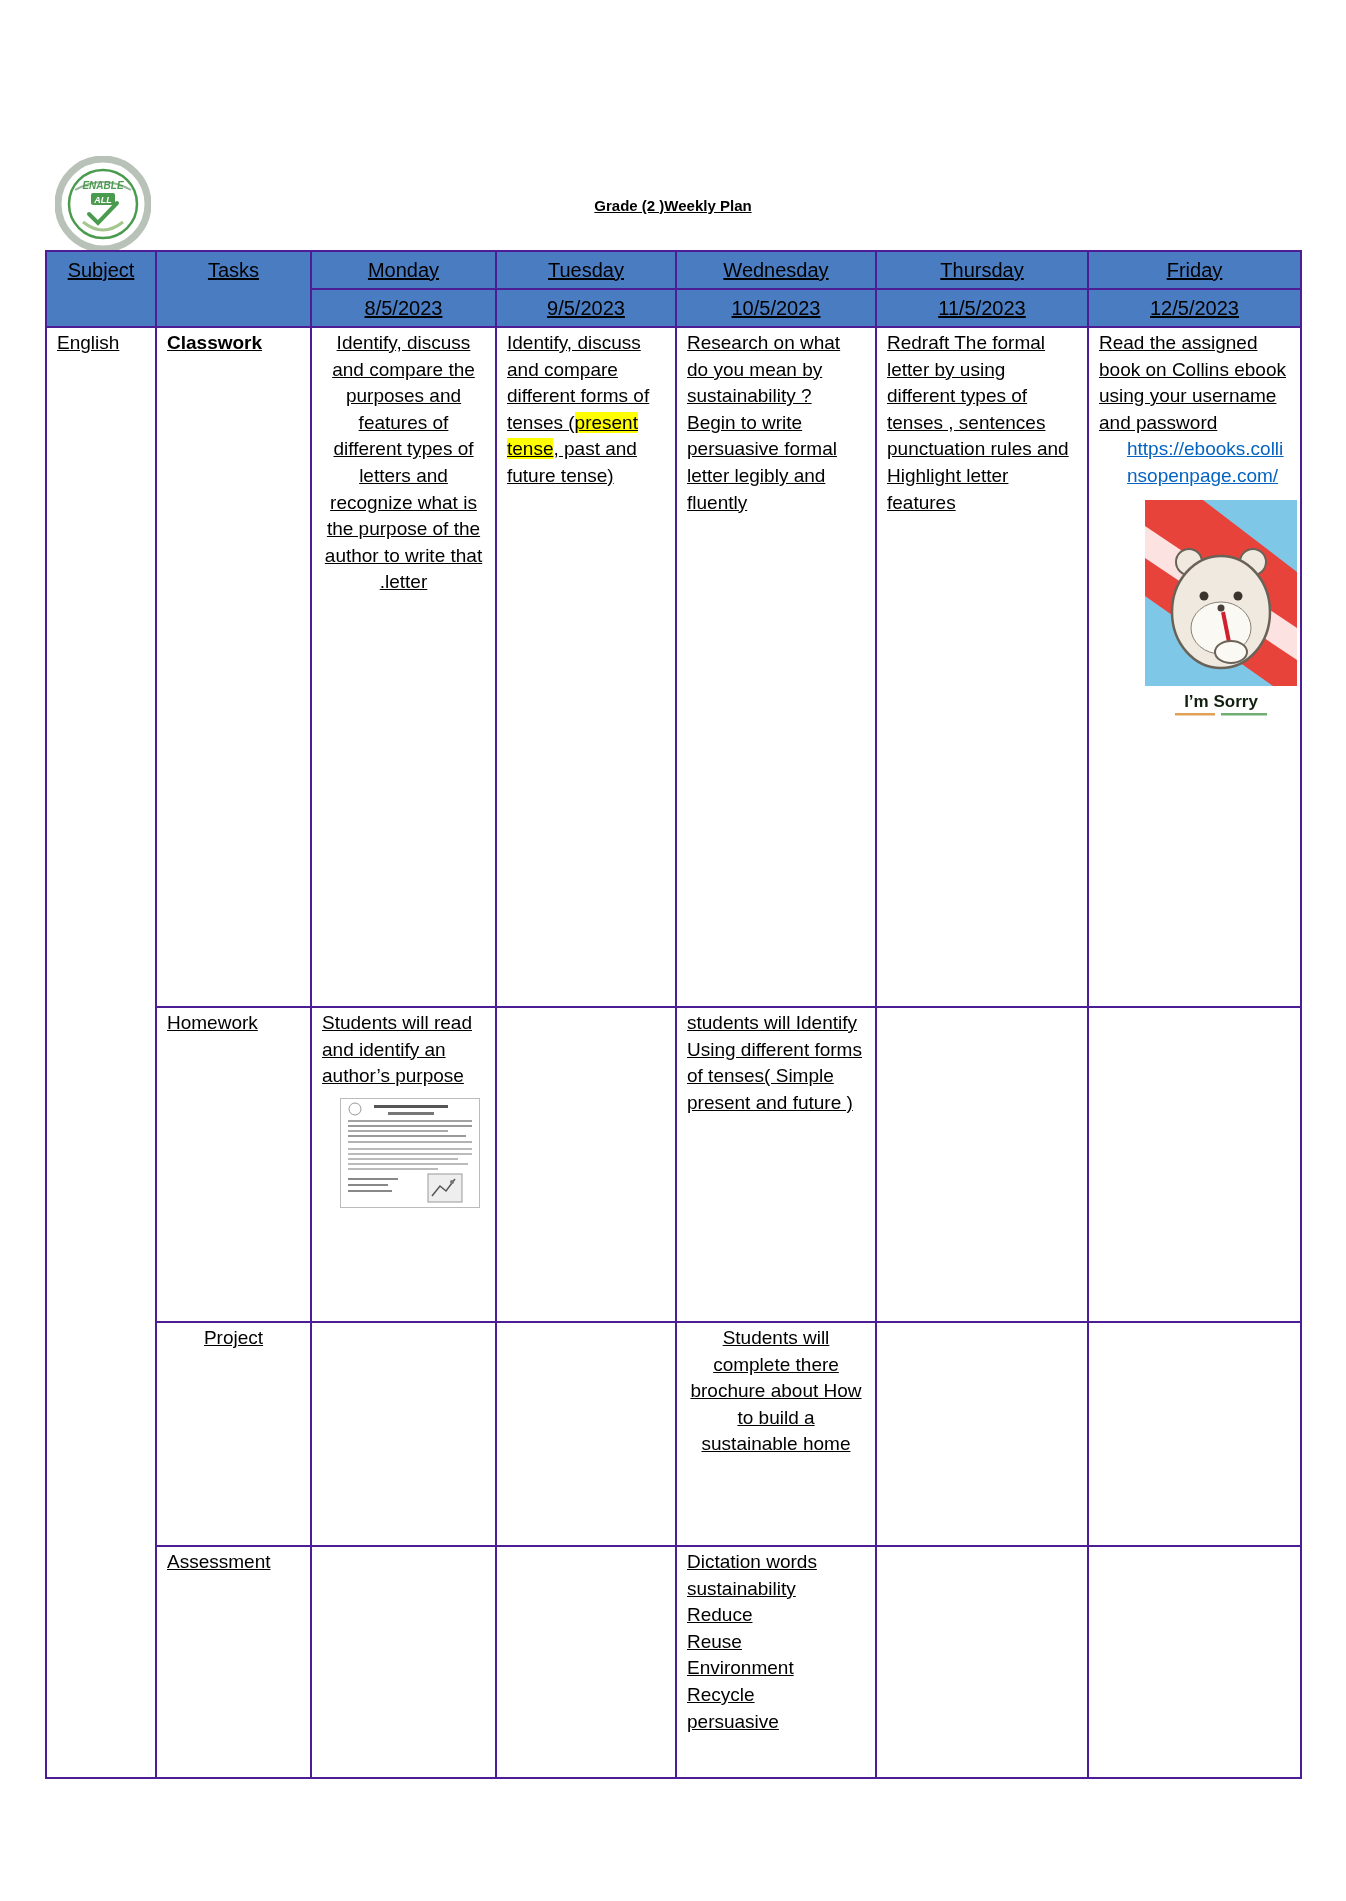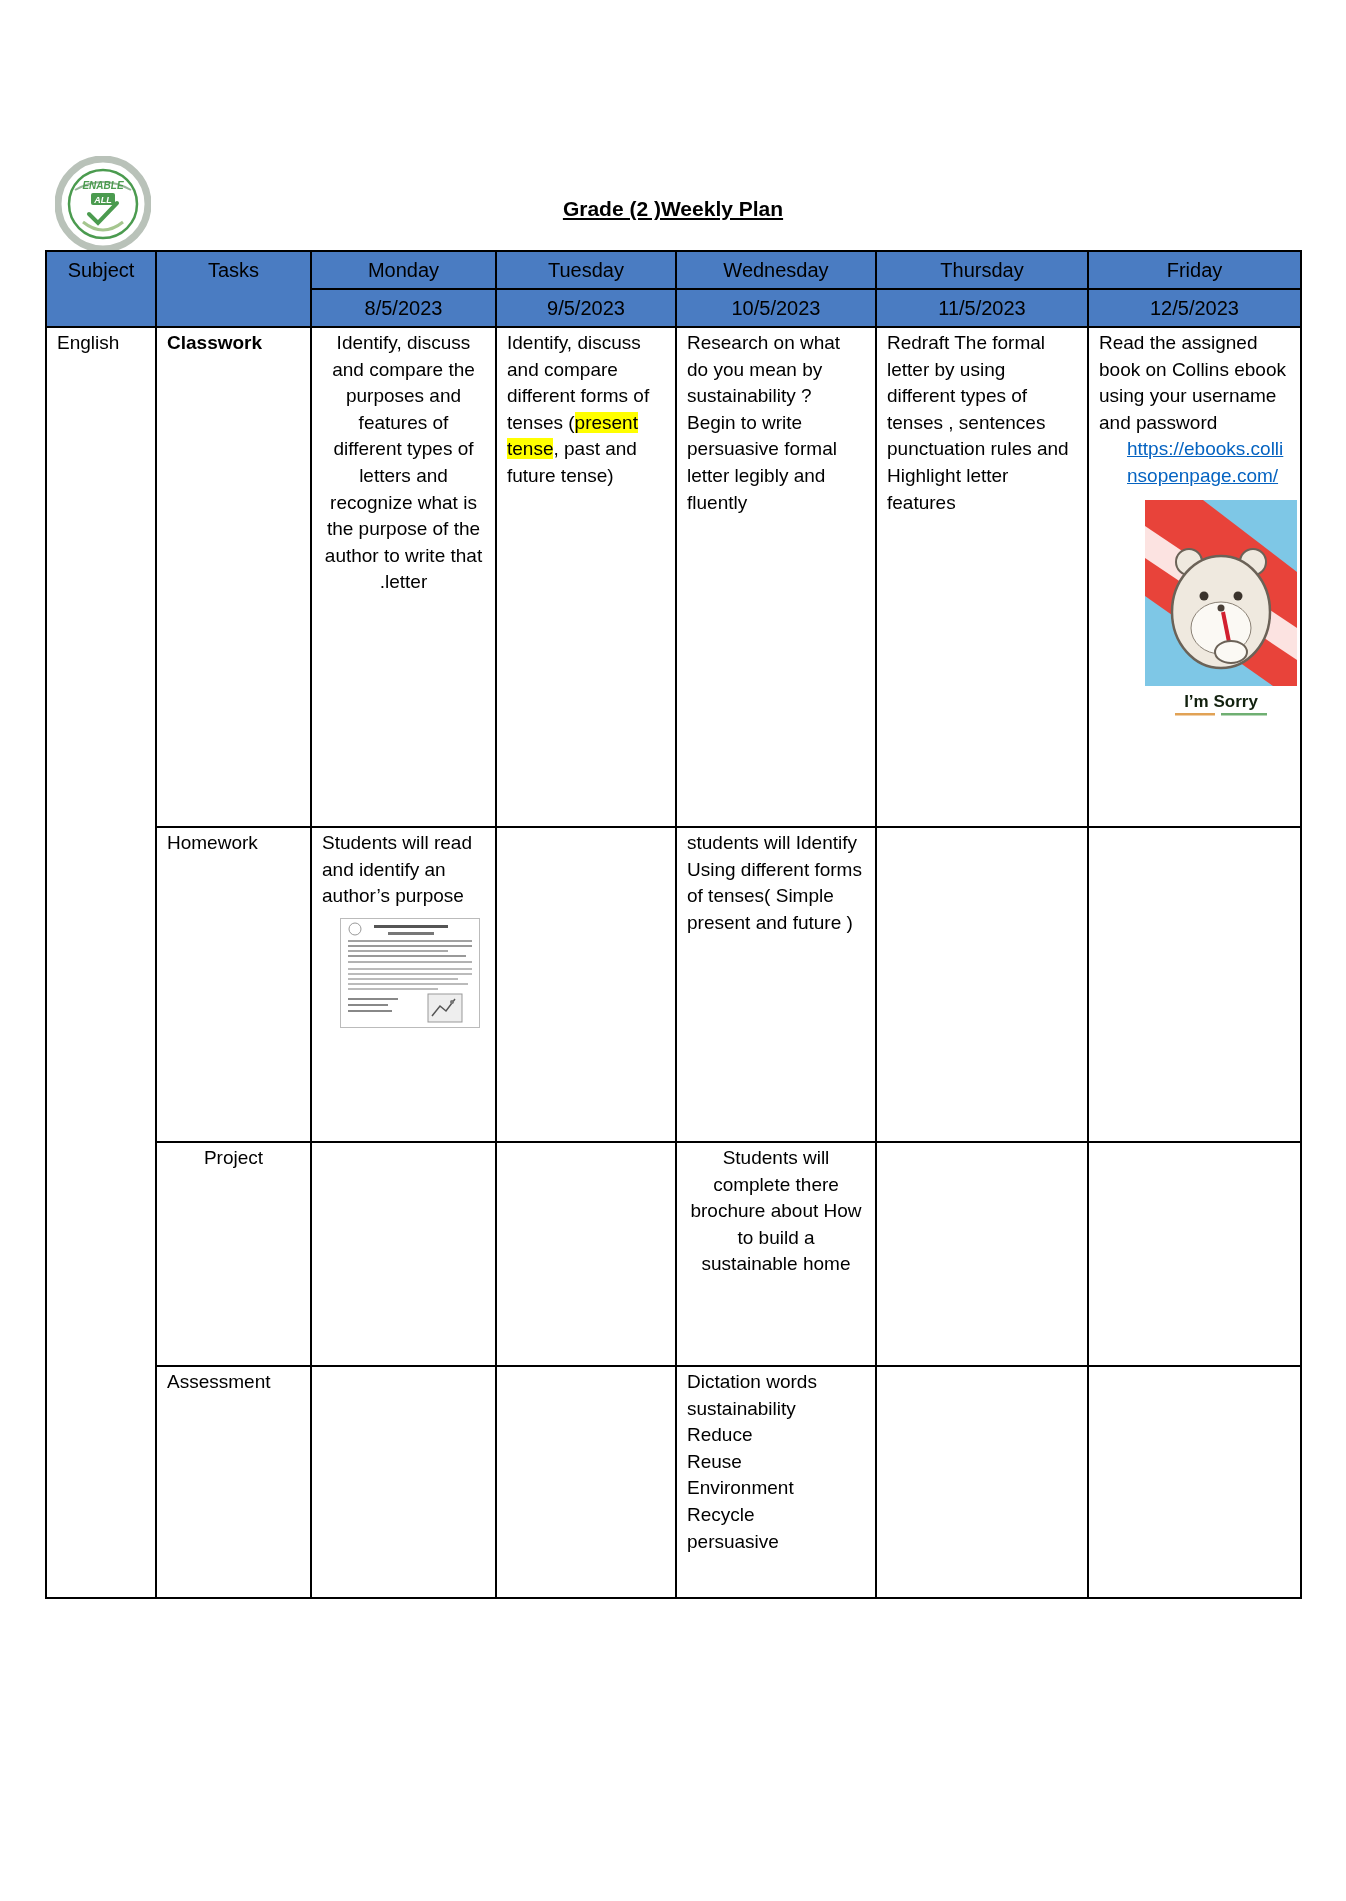--- a/index.html
+++ b/index.html
@@ -4,37 +4,37 @@
 <style>
   * { margin:0; padding:0; box-sizing:border-box; }
   html,body { background:#ffffff; }
   body {
     width:1346px; height:1901px; position:relative;
     font-family:"Liberation Sans", sans-serif; color:#000;
   }
   .logo { position:absolute; left:55px; top:156px; width:96px; height:96px;font-style:italic; }
   .title {
     position:absolute; top:197px; left:0; width:100%;
-    text-align:center; font-size:21px; font-weight:bold; text-decoration:underline;
+    text-align:center; font-size:15px; font-weight:bold; text-decoration:underline;
   }
   table.plan {
     position:absolute; left:45px; top:250px; width:1255px;
     border-collapse:collapse; table-layout:fixed;
   }
   table.plan td {
-    border:2px solid #000000; vertical-align:top;
-    font-size:19px; line-height:1.4; padding:2px 10px;
+    border:2px solid #4c1d95; vertical-align:top;
+    font-size:19px; line-height:1.4; padding:2px 10px;text-decoration:underline;
   }
   table.plan td.th {
     background: var(--hdr, #4a7cc2);
     text-align:center; font-size:20px; padding:4px 2px; vertical-align:top;
   }
   tr.r-day   { height:34px; }
   tr.r-date  { height:29px; }
-  tr.r-classwork  { height:500px; }
+  tr.r-classwork  { height:680px; }
   tr.r-homework   { height:315px;padding-left:40px; }
   tr.r-project    { height:224px; }
   tr.r-assessment { height:232px; }
 
   .subject-cell { padding-top:6px; }
   .task-label   { padding-top:6px; }
   .bold   { font-weight:bold;border-radius:22px; }
   .t-center { text-align:center; }
 
   .cw-mon { text-align:center; line-height:2.0; padding-top:22px; }

